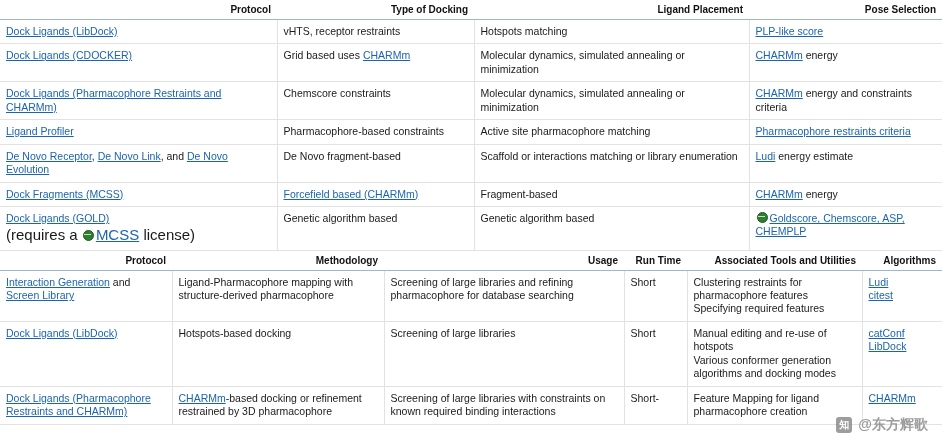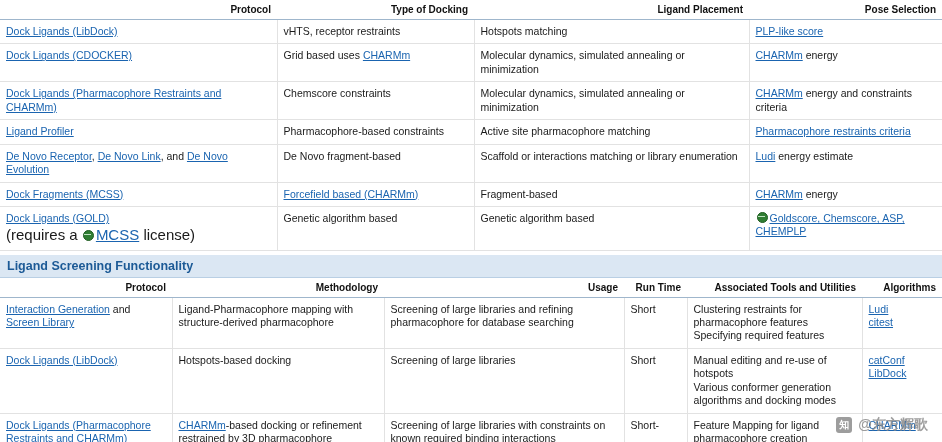--- a/index.html
+++ b/index.html
@@ -217,21 +217,20 @@
           <td>
             <div><span class="plain">Genetic algorithm based</span></div>
           </td>
           <td>
             <div><span class="globe"></span><span class="lnk">Goldscore, Chemscore, ASP, CHEMPLP</span></div>
           </td>
         </tr>
       </tbody>
   </table>
 
-  <div class="section-title sec2">Ligand Screening Functionality</div>
   <table class="t2">
     <colgroup>
         <col style="width:172px">
         <col style="width:212px">
         <col style="width:240px">
         <col style="width:63px">
         <col style="width:175px">
         <col style="width:80px">
       </colgroup>
     <thead>

